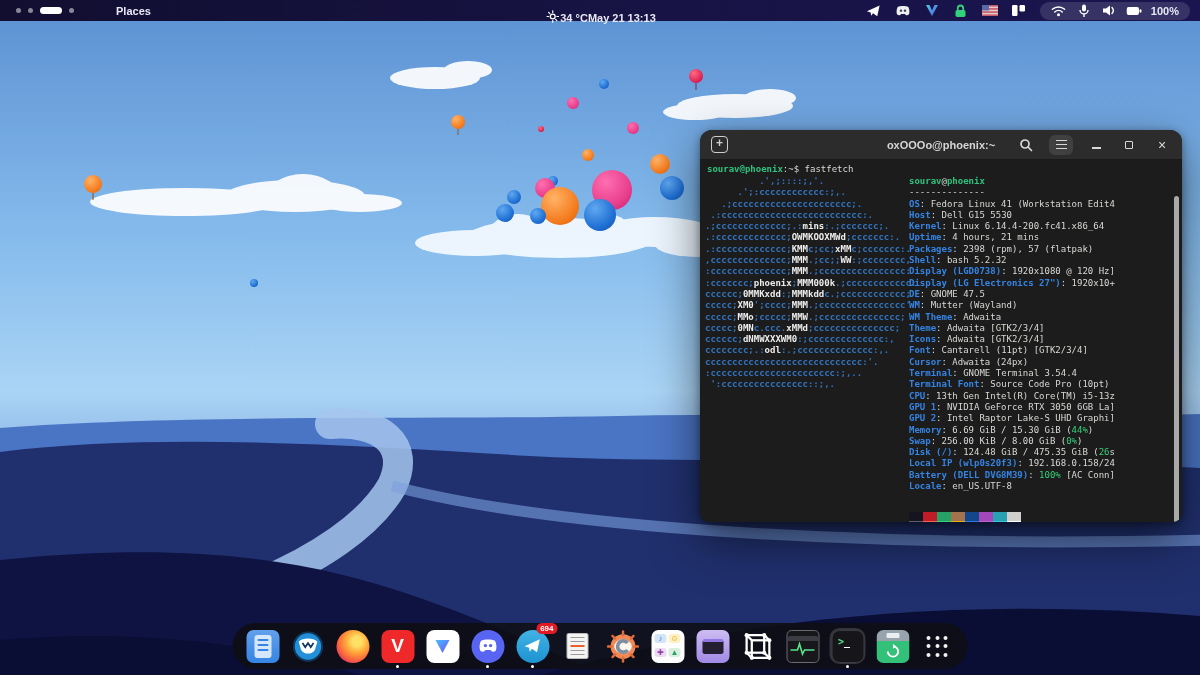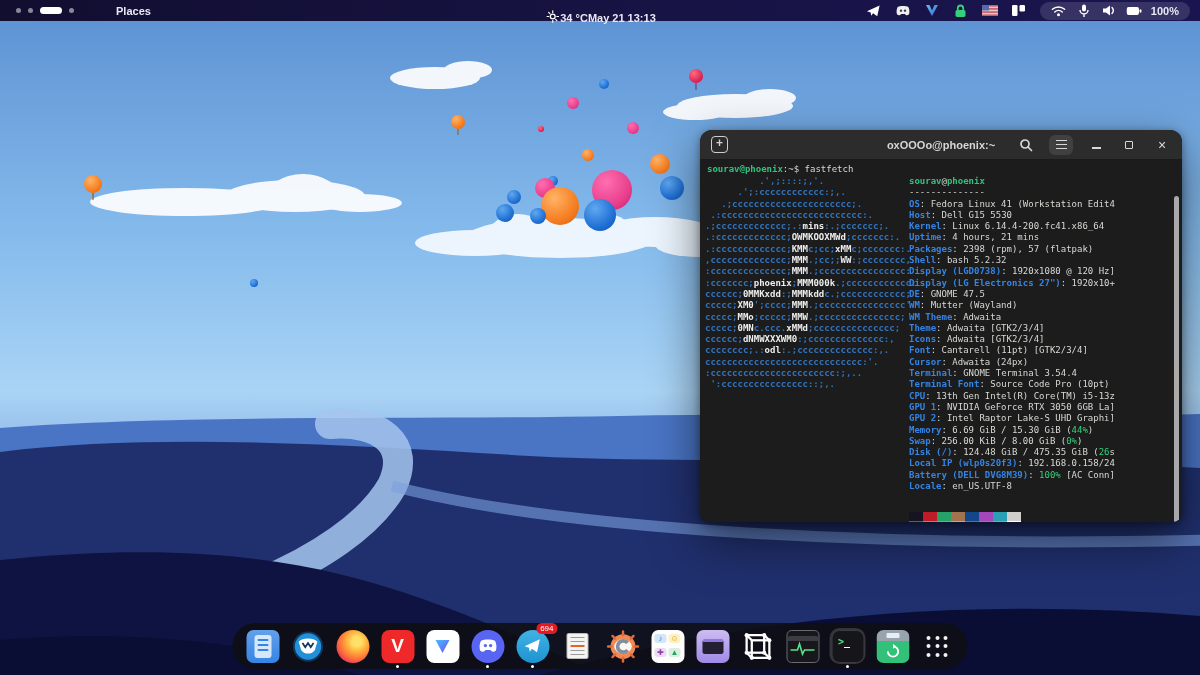--- a/index.html
+++ b/index.html
@@ -69,21 +69,21 @@
   
   #dock { position:absolute; left:50%; transform:translateX(-50%); bottom:6px; z-index:20;
           background:rgba(14,14,18,.85); border-radius:23px; padding:5px 12px;
           display:flex; align-items:center; gap:9px; height:46px; }
   .dock-item { position:relative; width:36px; height:36px; display:flex; align-items:center;
                justify-content:center; border-radius:10px; }
   .dock-item.focused { background:rgba(255,255,255,.16); }
   .run-dot { position:absolute; bottom:-4px; left:50%; transform:translateX(-50%);
              width:3px; height:3px; border-radius:50%; background:#fff; }
   .badge { position:absolute; top:-5px; right:-7px; background:#e01b24; color:#fff;
-           font-size:8px; font-weight:normal; border-radius:8px; padding:1.5px 4px; line-height:1; }
+           font-size:8px; font-weight:bold; border-radius:8px; padding:1.5px 4px; line-height:1; }
   .ic { width:33px; height:33px; display:flex; align-items:center; justify-content:center; }
 
   .ic.files { background:linear-gradient(180deg,#62a0ea,#3584e4); border-radius:7px; }
   .files-in { width:17px; height:23px; background:#d6e7fb; border-radius:3px;
               display:flex; flex-direction:column; gap:3px; padding:4px 3px; }
   .files-in i { height:2px; background:#3584e4; border-radius:1px; }
 
   .ic.vivaldi { background:#ef2929; border-radius:8px; color:#fff; font-weight:bold; font-size:19px; }
   .ic.triangle { background:#fff; border-radius:8px; }
   .ic.discord { background:#5865f2; border-radius:50%; }

